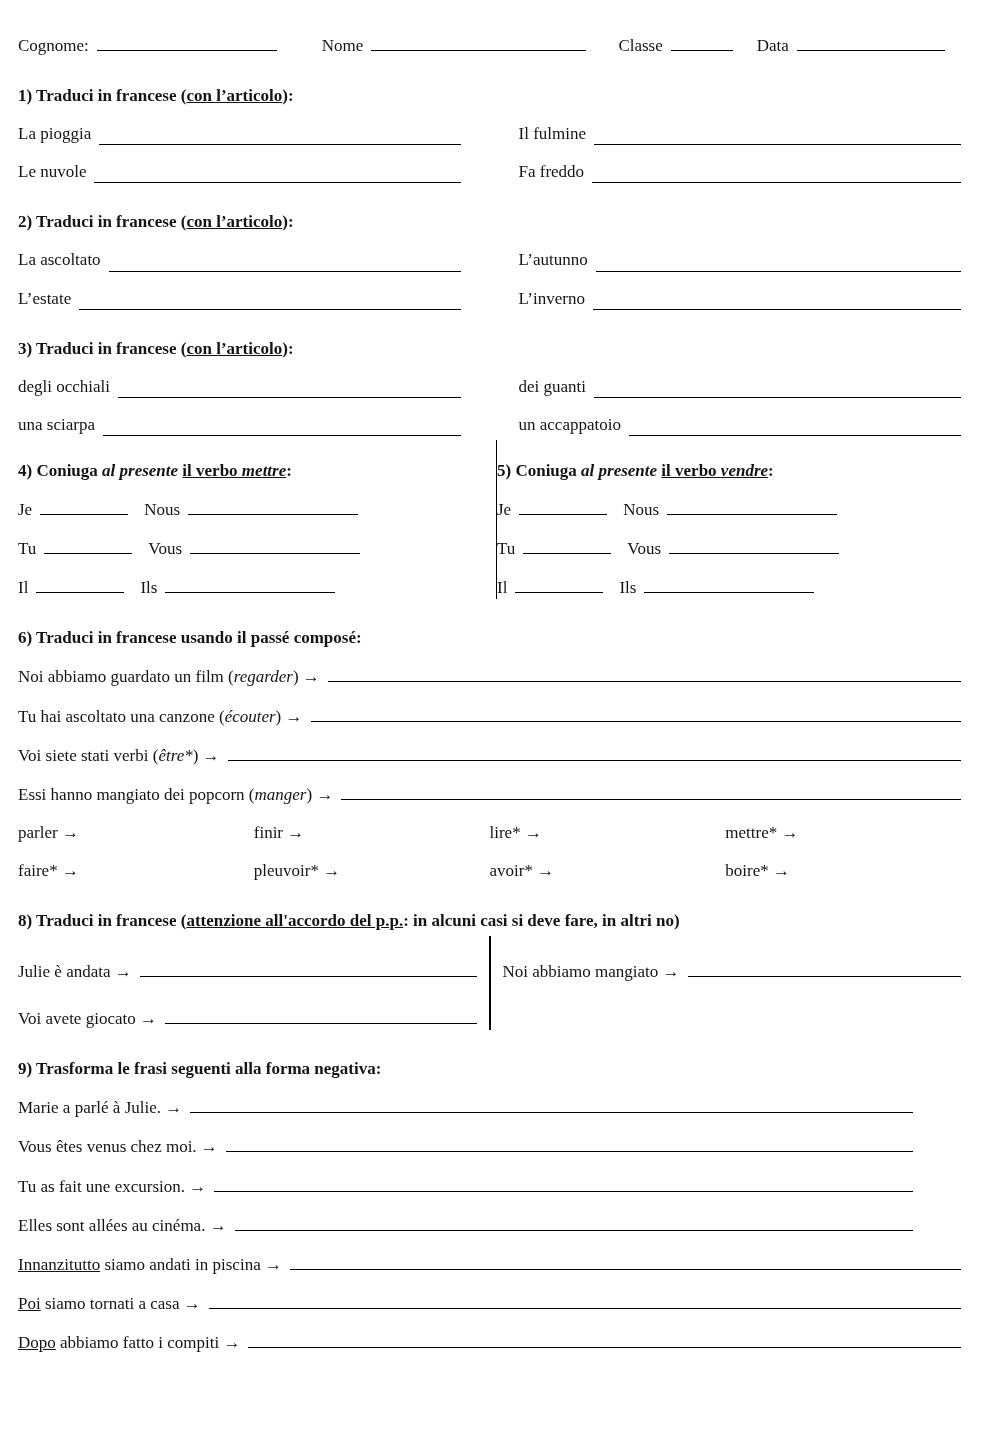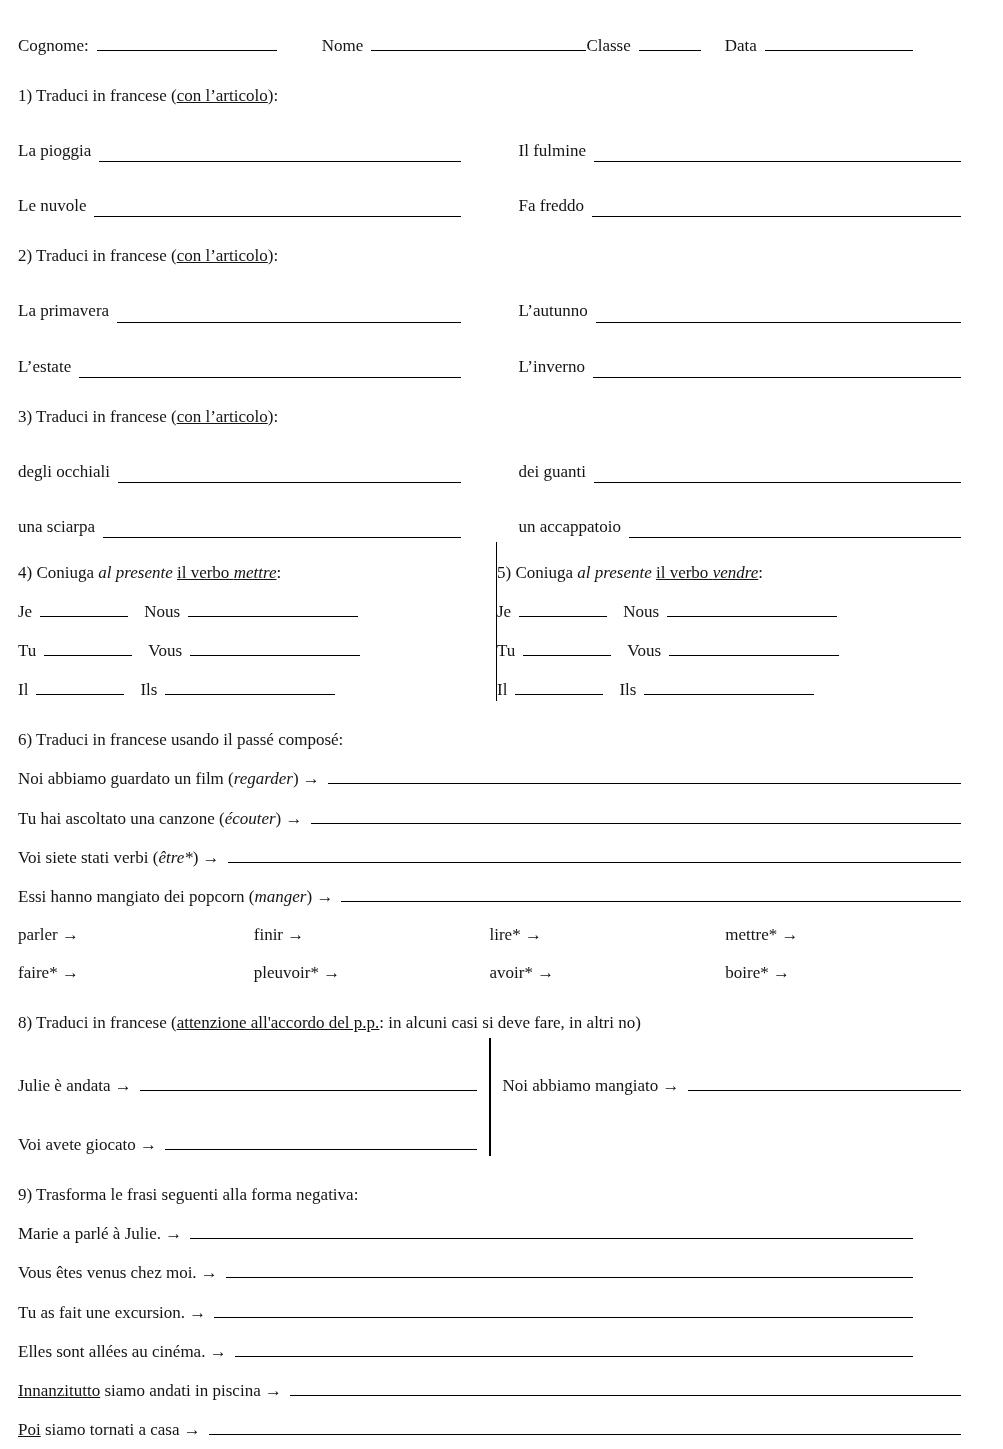--- a/index.html
+++ b/index.html
@@ -8,48 +8,48 @@
     width: 1003px;
     min-height: 1449px;
     padding: 22px 42px 20px 18px;
     background: #ffffff;
     color: #141414;
     font-family: "Liberation Serif", "DejaVu Serif", serif;
     font-size: 17px;
     line-height: 1.3;
   }
   .row { display: flex; align-items: baseline; margin-top: 16px; }
-  .sec-title { font-weight: normal; margin-top: 28px; }
+  .sec-title { font-weight: bold; margin-top: 28px; }
   .t { white-space: pre-wrap; }
   .b { font-weight: normal; }
   .i { font-style: italic; text-align: right; }
   .u { text-decoration: underline; }
   .blank {
     border-bottom: 1px solid #000;
     height: 1em;
     flex: 1;
     min-width: 26px;
     margin-left: 8px;
   }
   .blank.fixed { flex: none; }
   .w180 { width: 180px; } .w215 { width: 215px; } .w62 { width: 62px; } .w148 { width: 148px; }
   .w88 { width: 88px; margin-right: 16px; }
   .w170 { width: 170px; }
-  .gap45 { margin-left: 45px; } .gap32 { } .gap24 { margin-left: 24px; }
+  .gap45 { margin-left: 45px; } .gap32 { margin-left: 32px; } .gap24 { margin-left: 24px; }
   .cols { }
   .half { flex: 1; display: flex; align-items: flex-end; }
-  .half + .half { margin-left: 58px; margin-top: 17px; }
+  .half + .half { margin-left: 58px; }
   .conj-wrap { display: flex; margin-top: 4px; }
   .conj-col { width: 478px; padding-right: 6px; }
   .conj-col.divided { flex: 1; border-left: 1.5px solid #000; }
   .conj-col .sec-title { margin-top: 20px; }
   .verbs .v { flex: 1; }
   .s8-wrap { display: flex; margin-top: 4px; }
   .s8-col { flex: 1; }
-  .s8-col .row { margin-top: 36px; }
+  .s8-col .row { margin-top: 24px; }
   .s8-col.divided { border-left: 2px solid #000; padding-left: 12px; margin-left: 12px; }
   .s9blank { margin-right: 48px; }
   .header-row { margin-top: 12px; }
 </style>
 </head>
 <body>
 
 <div class="page">
 
   <div class="row header-row">
@@ -85,21 +85,21 @@
       <span class="t">Fa freddo</span>
       <span class="blank"></span>
     </div>
   </div>
 
   <div class="sec-title">
     <span class="t">2) Traduci in francese (</span><span class="t u">con l’articolo</span><span class="t">):</span>
   </div>
   <div class="row cols">
     <div class="half">
-      <span class="t">La primavera</span>
+      <span class="t">La ascoltato</span>
       <span class="blank"></span>
     </div>
     <div class="half">
       <span class="t">L’autunno</span>
       <span class="blank"></span>
     </div>
   </div>
   <div class="row cols">
     <div class="half">
       <span class="t">L’estate</span>

